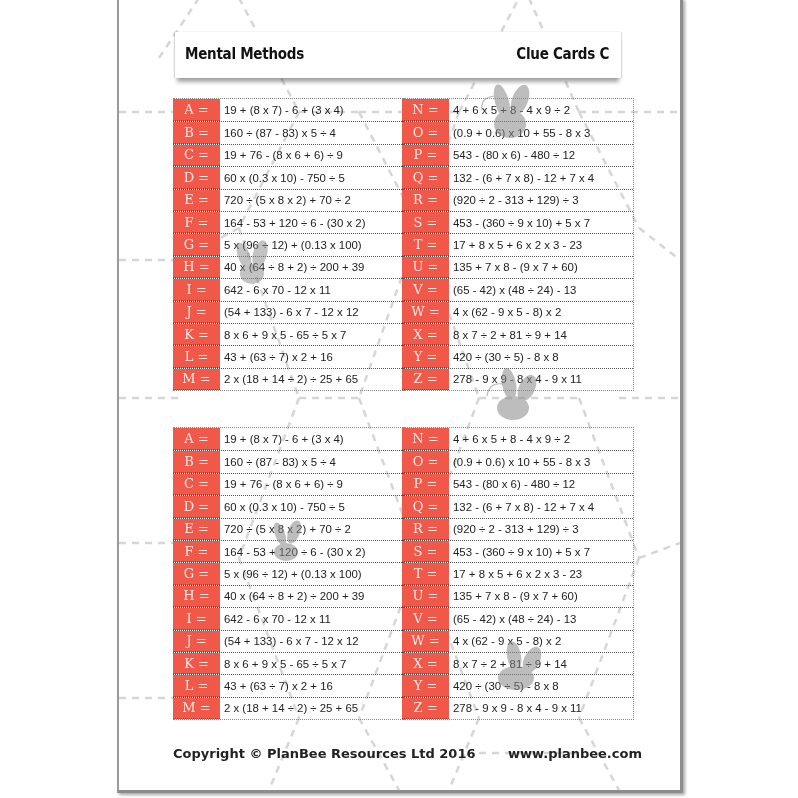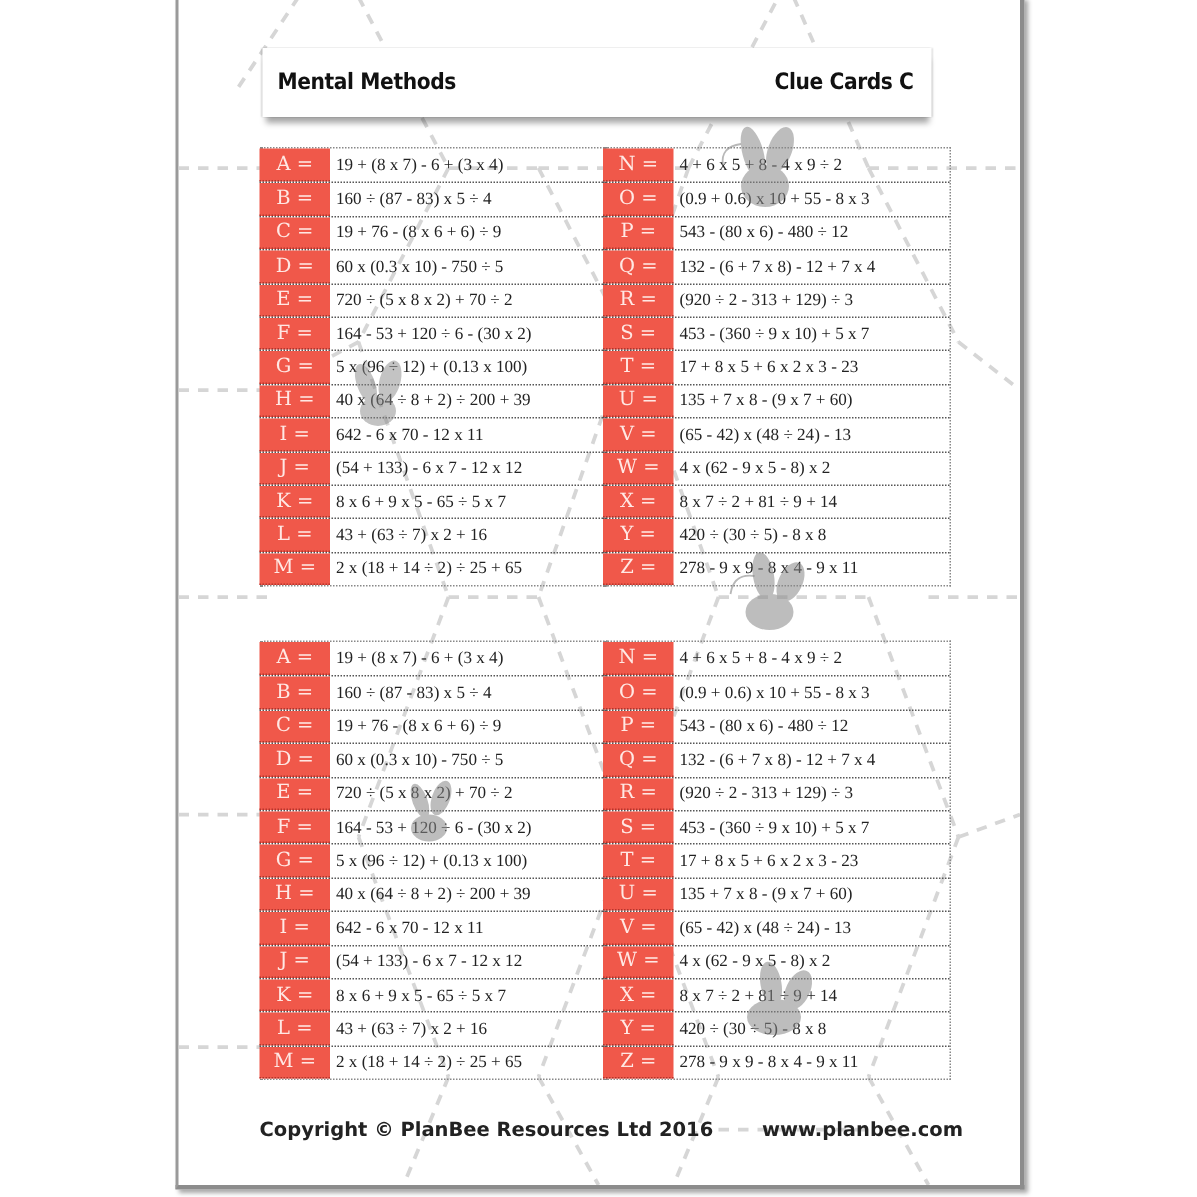--- a/index.html
+++ b/index.html
@@ -30,21 +30,21 @@
   .block { position:absolute; width:231px; }
   .row { position:relative; height:22.4px; display:flex; align-items:center; }
   .row + .row { border-top:1px dotted #555; box-sizing:border-box; }
   .block { border:1px dotted #888; border-left:none; }
   .label {
     width:47px; height:100%; background:#f0584a; color:#ffe8e4;
     font-family:"DejaVu Serif", serif; font-size:13px; display:flex; align-items:center; justify-content:center;
     flex:none; border-bottom:1px dotted #b5332a; box-sizing:border-box;
   }
   .expr {
-    padding-left:4px; font-family:Liberation Serif, serif; font-size:11.4px; color:#222; white-space:nowrap;
+    padding-left:4px; font-family:Liberation Sans, sans-serif; font-size:11.4px; color:#222; white-space:nowrap;
   }
   .footer-left, .footer-right {
     position:absolute; top:748px; font-size:13px; font-weight:bold; color:#222; font-family:"DejaVu Sans", sans-serif;
   }
   .footer-left { left:54px; }
   .footer-right { right:38px; }
   .bunny { position:absolute; pointer-events:none; }
 </style>
 </head>
 <body>

